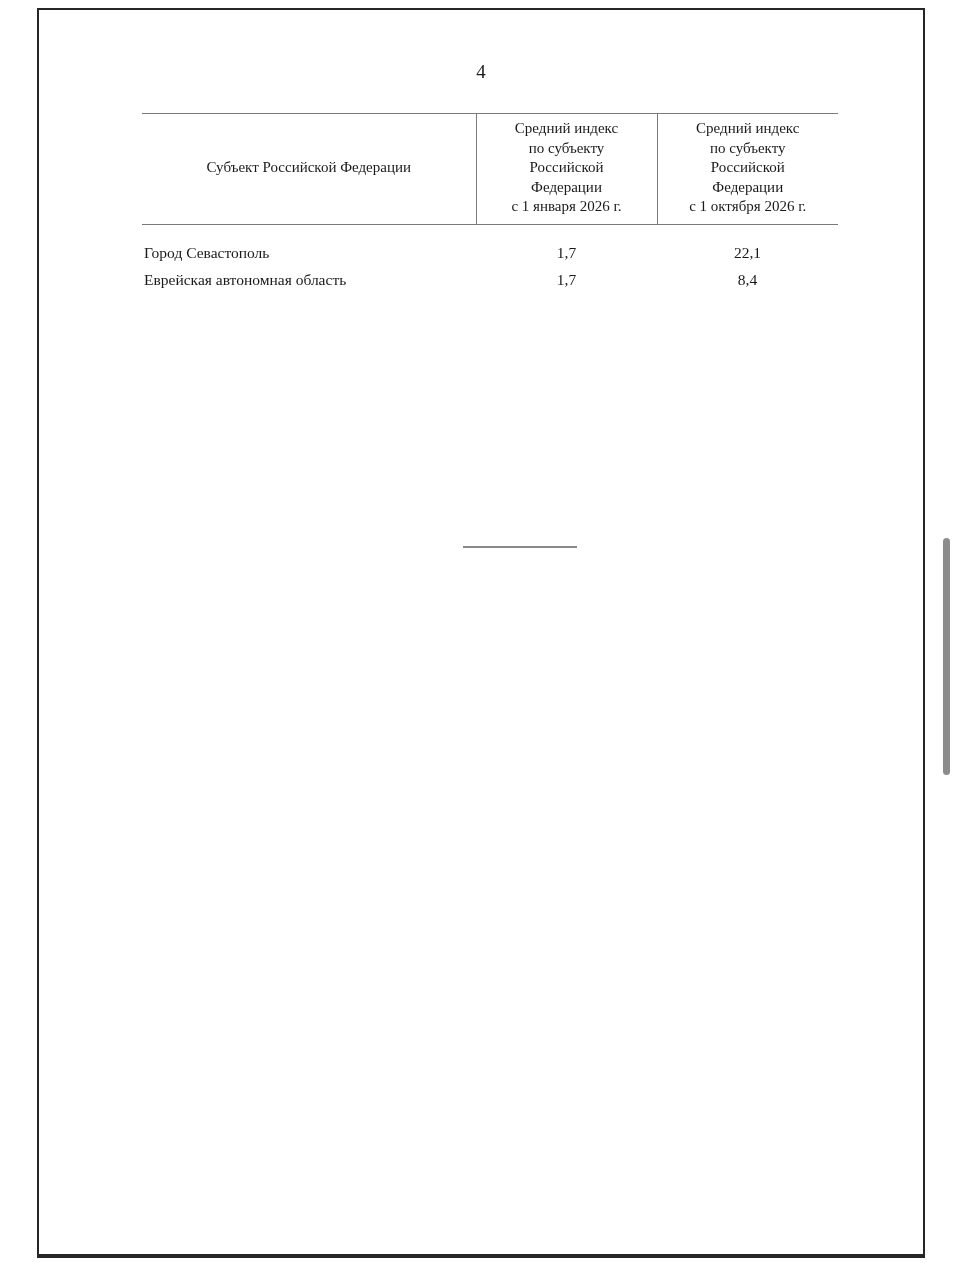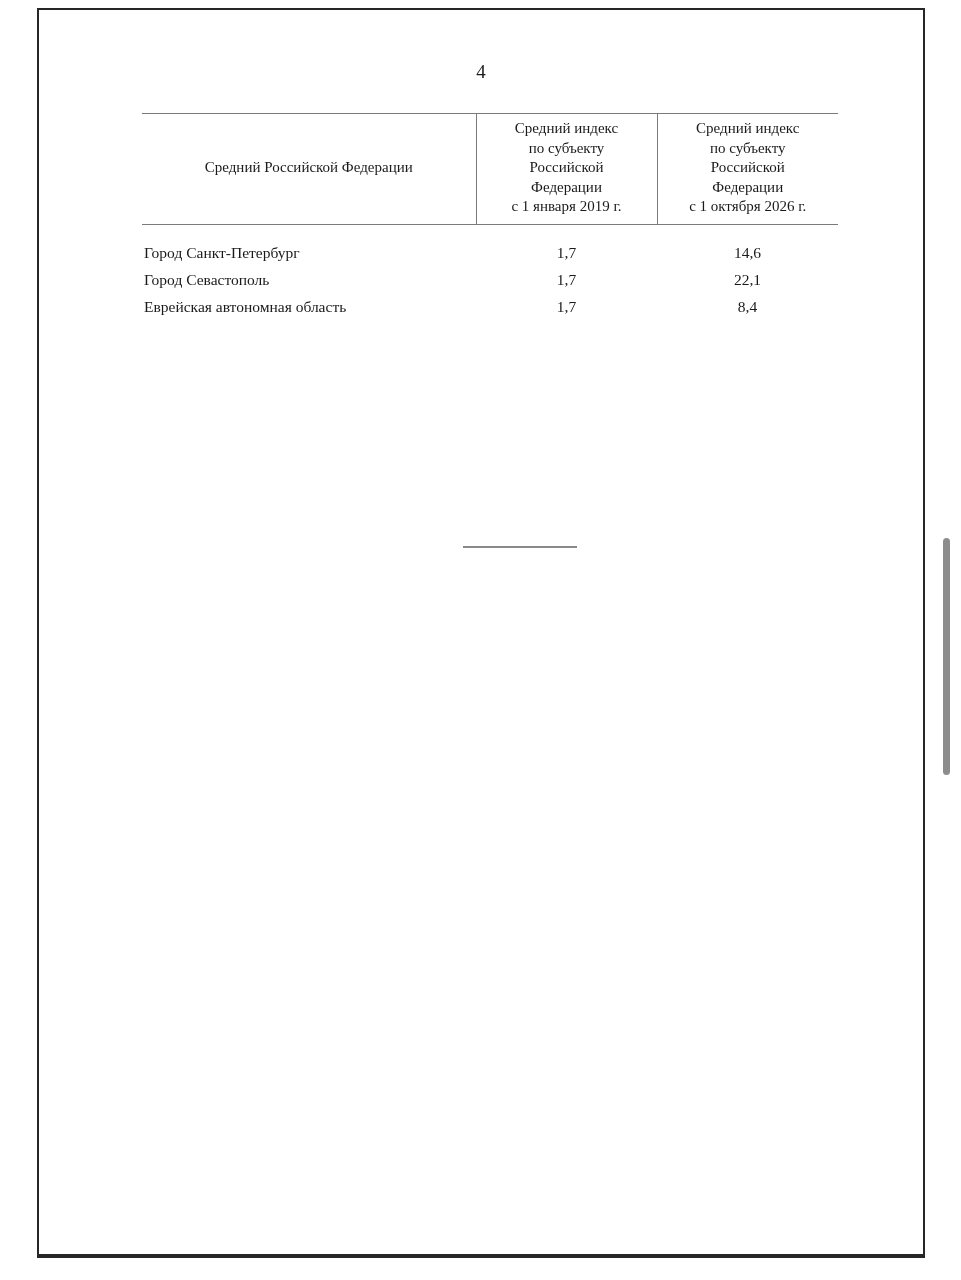--- a/index.html
+++ b/index.html
@@ -129,43 +129,38 @@
   <div id="page-number">4</div>
 
   <table id="index-table">
     <colgroup>
       <col class="c-subject">
       <col class="c-val">
       <col class="c-val">
     </colgroup>
     <thead>
       <tr>
-        <th class="h-subject">Средний Российской Федерации</th>
+        <th class="h-subject">Субъект Российской Федерации</th>
         <th class="h-value">
           <div>Средний индекс</div>
           <div>по субъекту</div>
           <div>Российской</div>
           <div>Федерации</div>
-          <div>с 1 января 2019 г.</div>
+          <div>с 1 января 2026 г.</div>
         </th>
         <th class="h-value">
           <div>Средний индекс</div>
           <div>по субъекту</div>
           <div>Российской</div>
           <div>Федерации</div>
           <div>с 1 октября 2026 г.</div>
         </th>
       </tr>
     </thead>
     <tbody>
-      <tr>
-        <td class="cell-subject">Город Санкт-Петербург</td>
-        <td class="cell-value">1,7</td>
-        <td class="cell-value">14,6</td>
-      </tr>
       <tr>
         <td class="cell-subject">Город Севастополь</td>
         <td class="cell-value">1,7</td>
         <td class="cell-value">22,1</td>
       </tr>
       <tr>
         <td class="cell-subject">Еврейская автономная область</td>
         <td class="cell-value">1,7</td>
         <td class="cell-value">8,4</td>
       </tr>

